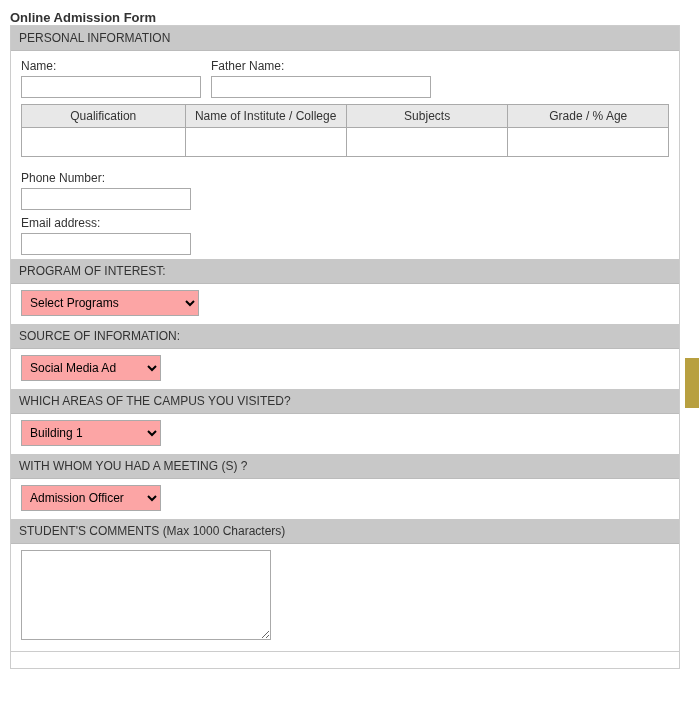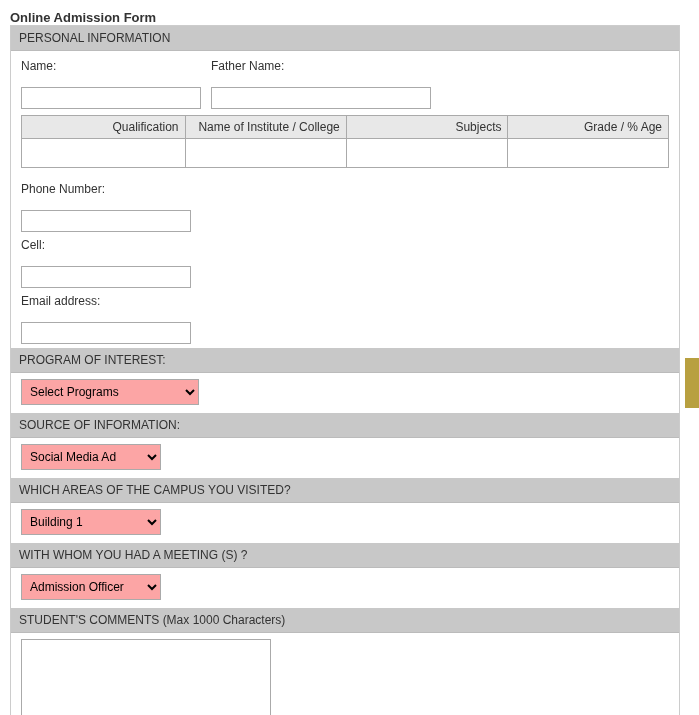--- a/index.html
+++ b/index.html
@@ -32,21 +32,21 @@
       background: #fff;
     }
     .field-row {
       display: flex;
       gap: 10px;
       margin-bottom: 6px;
     }
     .field-group {
       display: flex;
       flex-direction: column;
-      gap: 14px;
+      gap: 3px;
     }
     .field-group label {
       font-size: 12px;
     }
     .field-group input[type="text"] {
       border: 1px solid #aaa;
       height: 22px;
       padding: 2px 4px;
       font-size: 12px;
       background: #fff;
@@ -59,21 +59,21 @@
       width: 100%;
       border-collapse: collapse;
       margin-top: 4px;
     }
     .qual-table th {
       border: 1px solid #aaa;
       background: #e8e8e8;
       padding: 4px 6px;
       font-size: 12px;
       font-weight: normal;
-      text-align: right;
+      text-align: center;
     }
     .qual-table td {
       border: 1px solid #aaa;
       padding: 3px 4px;
     }
     .qual-table td input {
       width: 100%;
       border: none;
       height: 22px;
       padding: 2px 4px;
@@ -180,24 +180,20 @@
       </tbody>
     </table>
   </div>
 
   <div class="contact-section">
     <div class="field-group">
       <label>Phone Number:</label>
       <input type="text" style="">
     </div>
     <div class="field-group" style="margin-top:6px;">
-      <label>Cell:</label>
-      <input type="text" style="">
-    </div>
-    <div class="field-group" style="margin-top:6px;">
       <label>Email address:</label>
       <input type="text" style="">
     </div>
   </div>
 
   <div class="section-header">PROGRAM OF INTEREST:</div>
   <div class="dropdown-section">
     <select>
       <option>Select Programs</option>
       <option>BS Computer Science</option>

